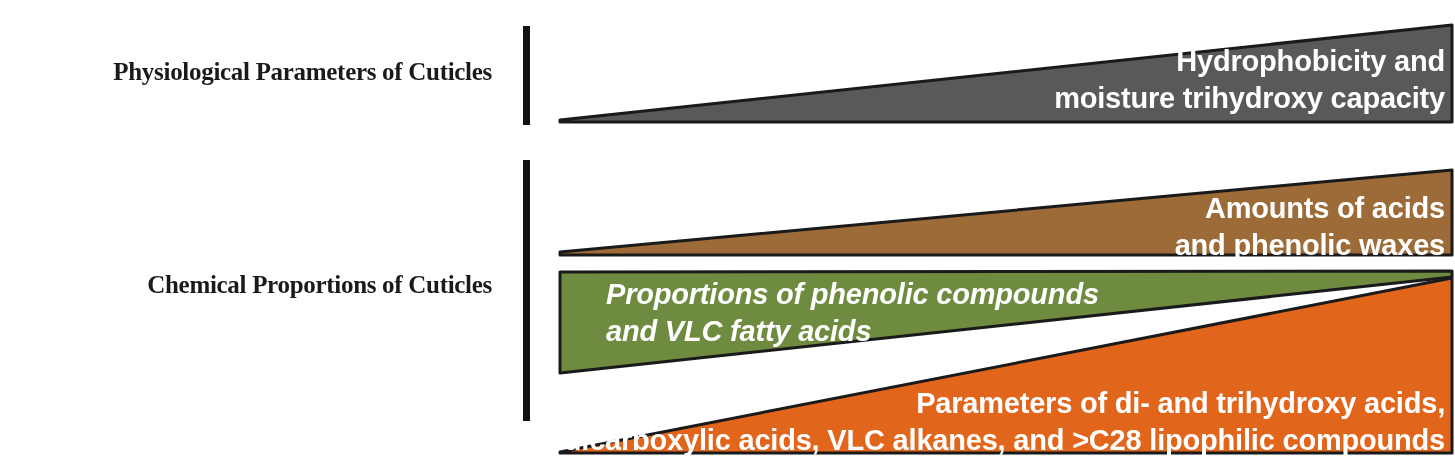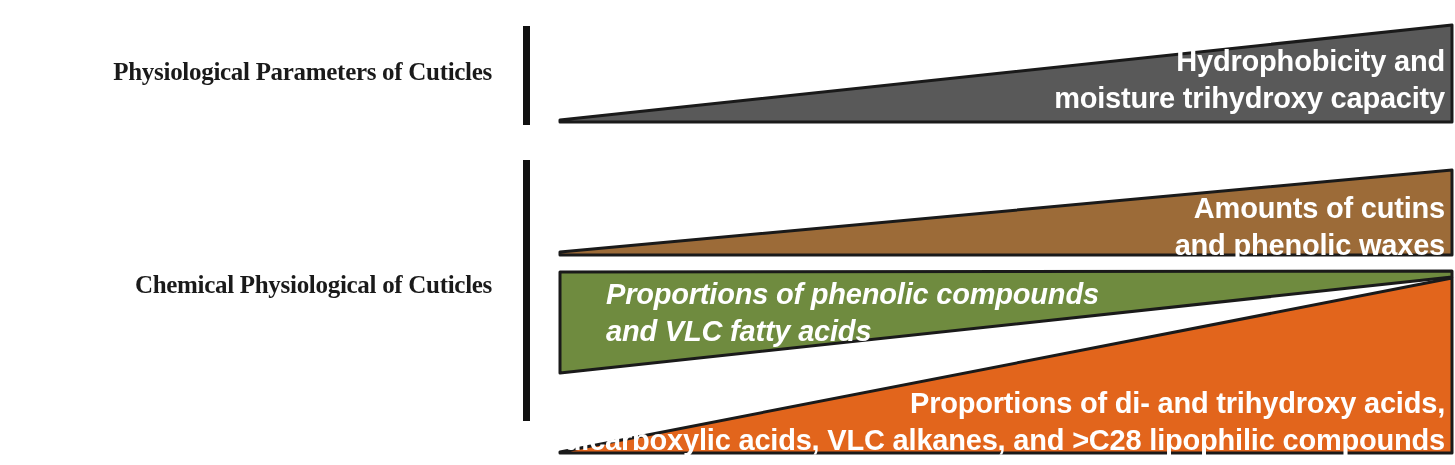--- a/index.html
+++ b/index.html
@@ -79,21 +79,21 @@
   #text-green  { left: 606px; top: 276px; font-style: italic; }
   #text-orange { right: 10px; top: 385px; }
 </style>
 </head>
 <body>
 
 <div id="figure">
 
   <div class="row-label" id="label-physiological">Physiological Parameters of Cuticles</div>
 
-  <div class="row-label" id="label-chemical">Chemical Physiological of Cuticles</div>
+  <div class="row-label" id="label-chemical">Chemical Proportions of Cuticles</div>
 
   <div class="divider-bar" id="divider-top"></div>
   <div class="divider-bar" id="divider-bottom"></div>
 
   <div class="wedge">
     <svg viewBox="0 0 1455 465" xmlns="http://www.w3.org/2000/svg">
 
       <polygon points="560,120 1452,25 1452,122 560,122" fill="#595959" stroke="#1a1a1a" stroke-width="3" stroke-linejoin="round"></polygon>
 
       <polygon points="560,252 1452,170 1452,255 560,255" fill="#9c6b38" stroke="#1a1a1a" stroke-width="3" stroke-linejoin="round"></polygon>
@@ -104,27 +104,27 @@
 
     </svg>
   </div>
 
   <div class="wedge-text align-right" id="text-gray">
     <div>Hydrophobicity and</div>
     <div>moisture trihydroxy capacity</div>
   </div>
 
   <div class="wedge-text align-right" id="text-brown">
-    <div>Amounts of cutins</div>
+    <div>Amounts of acids</div>
     <div>and phenolic waxes</div>
   </div>
 
   <div class="wedge-text align-left" id="text-green">
     <div>Proportions of phenolic compounds</div>
     <div>and VLC fatty acids</div>
   </div>
 
   <div class="wedge-text align-right" id="text-orange">
-    <div>Proportions of di- and trihydroxy acids,</div>
+    <div>Parameters of di- and trihydroxy acids,</div>
     <div>dicarboxylic  acids, VLC alkanes,  and &gt;C28 lipophilic compounds</div>
   </div>
 
 </div>
 
 </body></html>

